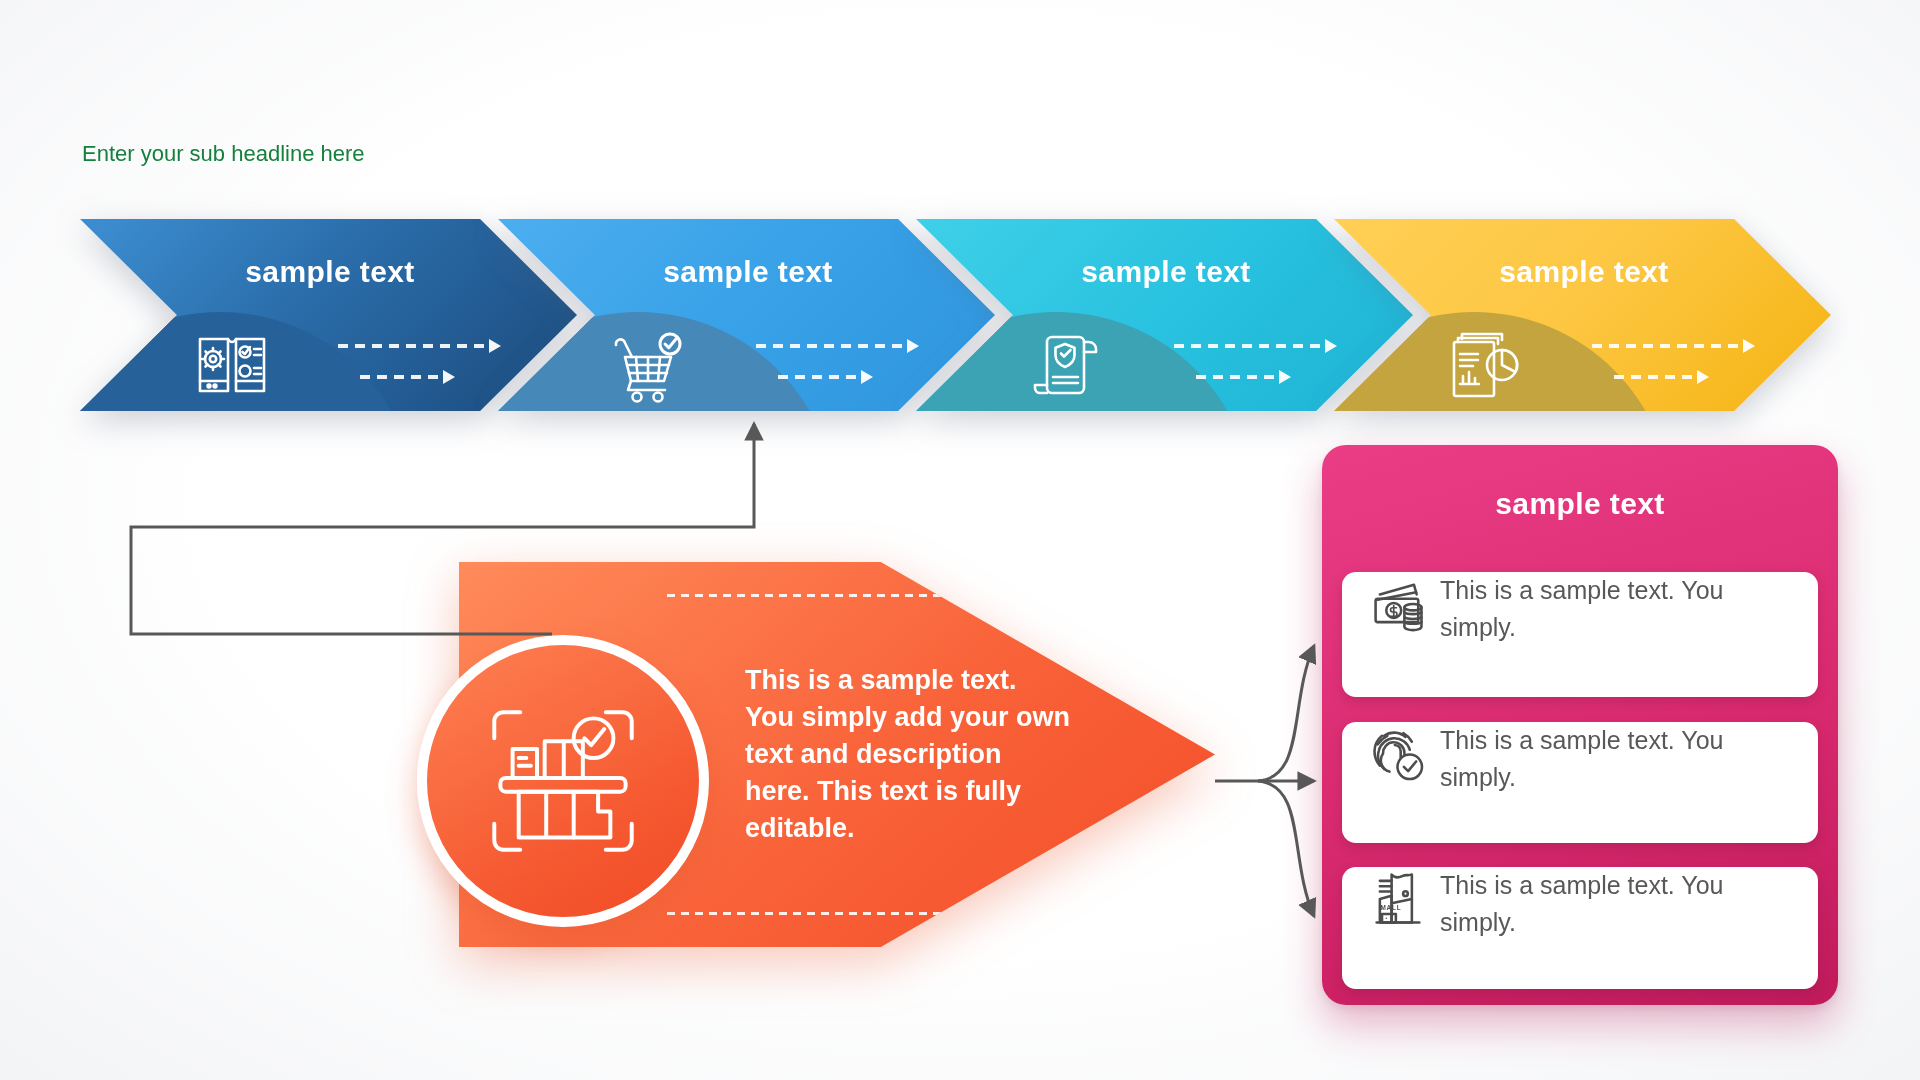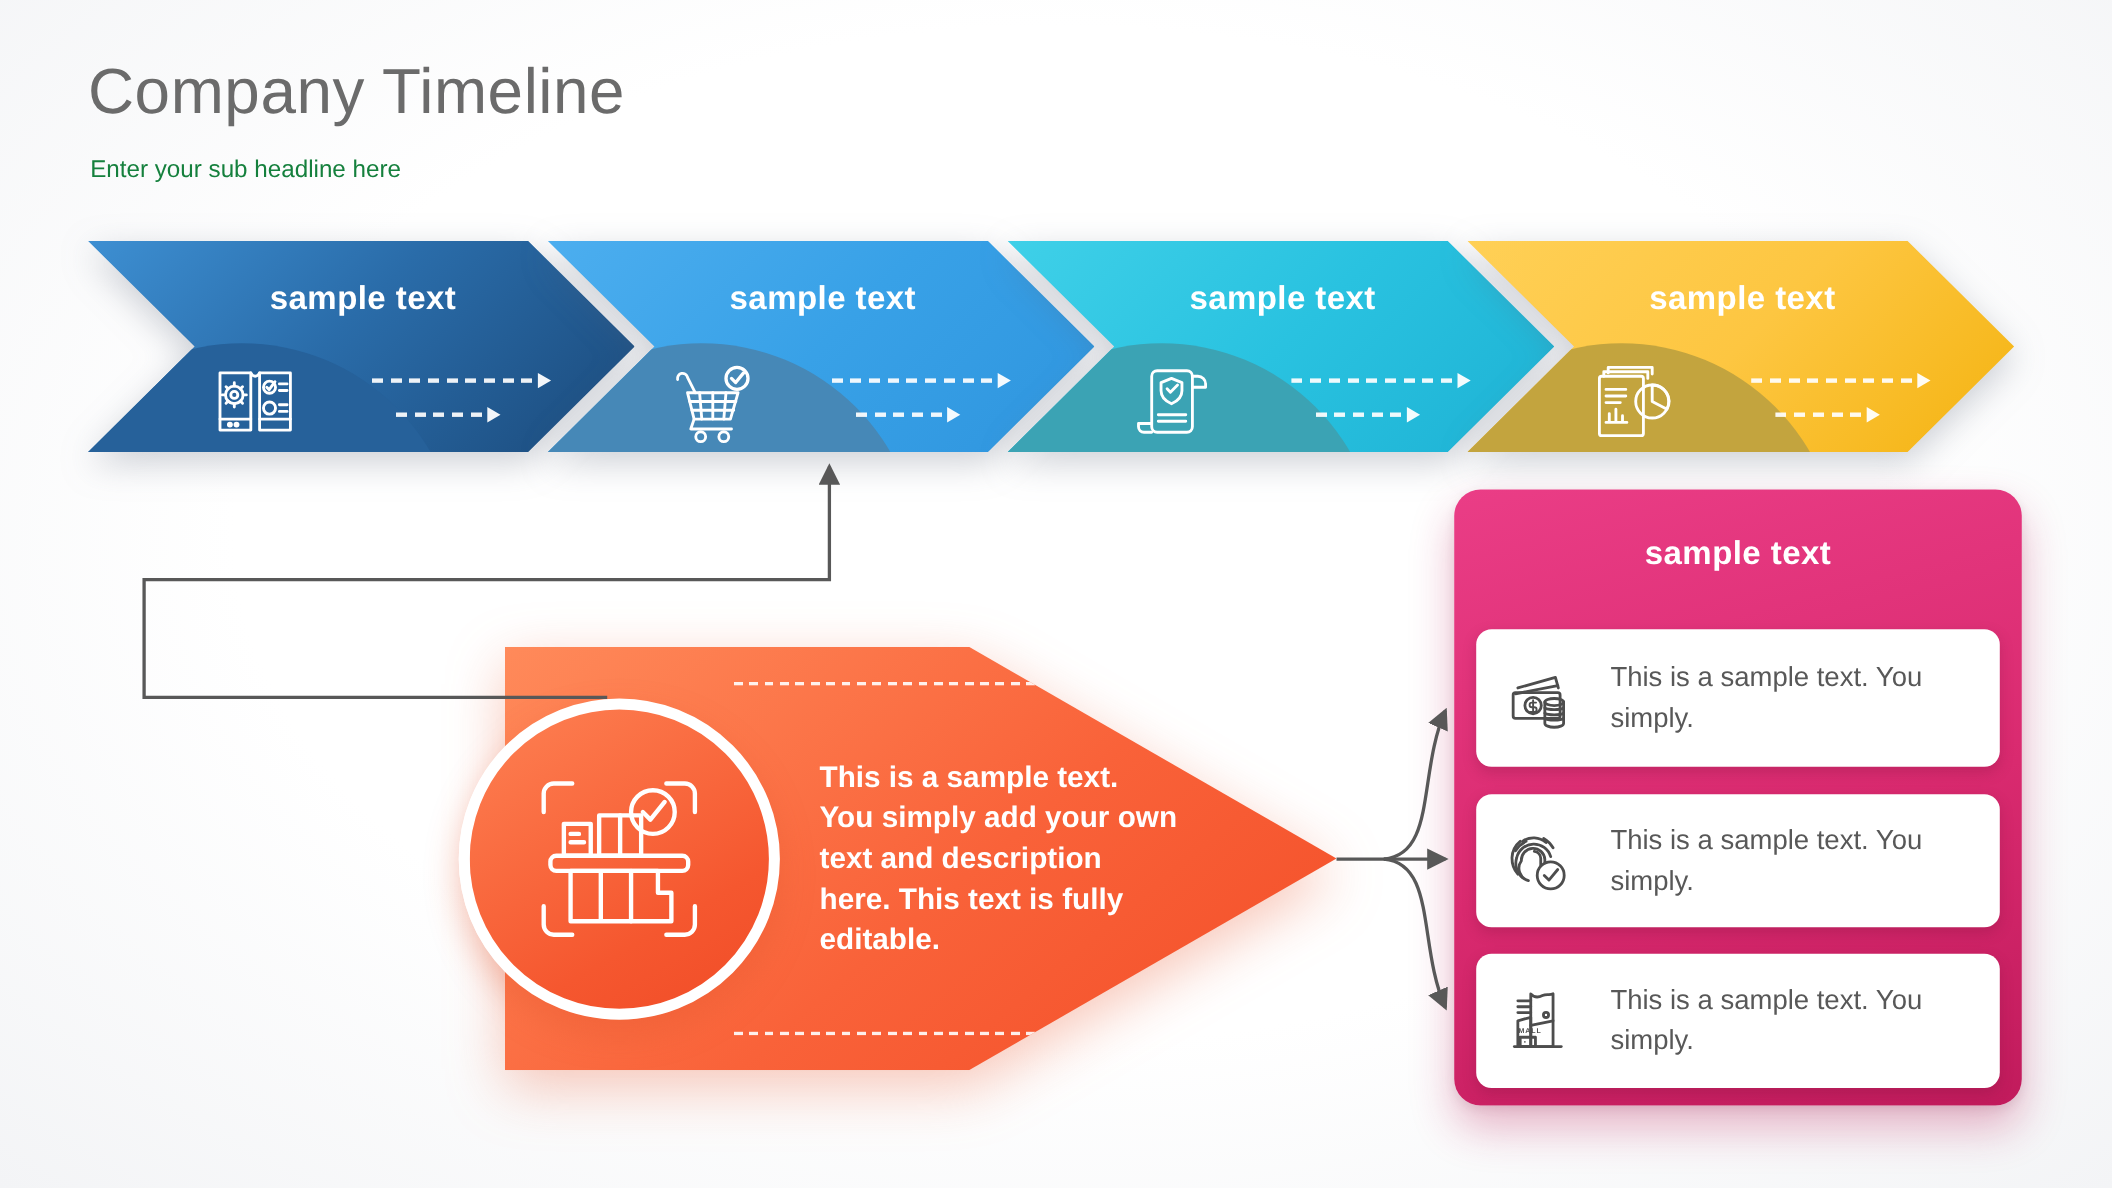--- a/index.html
+++ b/index.html
@@ -61,21 +61,21 @@
   }
   .dash.u{left:258px;top:125px;width:152px;}
   .dash.l{left:280px;top:156px;width:84px;}
   .dash.thin{height:3px;
     background:repeating-linear-gradient(90deg,rgba(255,255,255,.9) 0 8px,rgba(255,255,255,0) 8px 14px);}
   .dash.thin::after{right:-9px;top:-4px;border-left:10px solid rgba(255,255,255,.95);
     border-top:5.5px solid transparent;border-bottom:5.5px solid transparent;}
 
   
   .feature-arrow{
-    position:absolute;left:459px;top:588px;width:756px;height:385px;
+    position:absolute;left:459px;top:562px;width:756px;height:385px;
     filter:drop-shadow(0 16px 26px rgba(235,95,55,.35));
   }
   .feature-arrow .shape{
     position:absolute;inset:0;
     clip-path:polygon(0 0, 55.8% 0, 100% 50%, 55.8% 100%, 0 100%);
     background:linear-gradient(140deg,#ff8a5a 0%,#f96239 55%,#f34d27 100%);
   }
   .feature-text{
     position:absolute;left:286px;top:100px;width:345px;
     font-size:27px;line-height:37px;font-weight:bold;color:#ffffff;
@@ -101,21 +101,21 @@
     background:linear-gradient(165deg,#ea3d86 0%,#d92a6f 55%,#c11b5c 100%);
     box-shadow:0 20px 40px rgba(190,30,90,.32), 0 4px 10px rgba(0,0,0,.08);
   }
   .panel-title{
     position:absolute;top:42px;left:0;width:100%;text-align:center;
     font-size:30px;font-weight:bold;color:#ffffff;letter-spacing:.4px;
   }
   .card{
     position:absolute;left:20px;width:476px;border-radius:14px;background:#ffffff;
     box-shadow:0 5px 12px rgba(120,20,60,.25);
-    display:flex;align-items:center;padding-left:24px;box-sizing:border-box;gap:34px;
+    display:flex;align-items:flex-start;padding-left:24px;box-sizing:border-box;gap:10px;
   }
   .card.c1{top:127px;height:125px;}
   .card.c2{top:277px;height:121px;}
   .card.c3{top:422px;height:122px;}
   .card-icon{width:64px;height:64px;flex:0 0 64px;}
   .card-icon svg{width:100%;height:100%;}
   .card-text{
     font-size:25px;line-height:37px;color:#585858;white-space:pre-line;
   }
 
@@ -124,21 +124,20 @@
 
   
   .wico{stroke:#ffffff;fill:none;stroke-width:2.6;stroke-linecap:round;stroke-linejoin:round;}
   .gico{stroke:#4d4d4d;fill:none;stroke-width:2.4;stroke-linecap:round;stroke-linejoin:round;}
 </style>
 </head>
 <body>
 
 <div class="slide">
 
-  <div class="title">Company Timeline</div>
   <div class="subtitle">Enter your sub headline here</div>
 
   <div class="chev chev1" style="left:80px">
     <div class="chev-shape">
       <div class="dome"></div>
       <div class="chev-label">sample text</div>
       <div class="chev-icon">
         <svg viewBox="0 0 96 78" class="wico">
           <path d="M16 10 H44 V62 H16 Z"></path>
             <path d="M52 10 H80 V62 H52 Z"></path>

